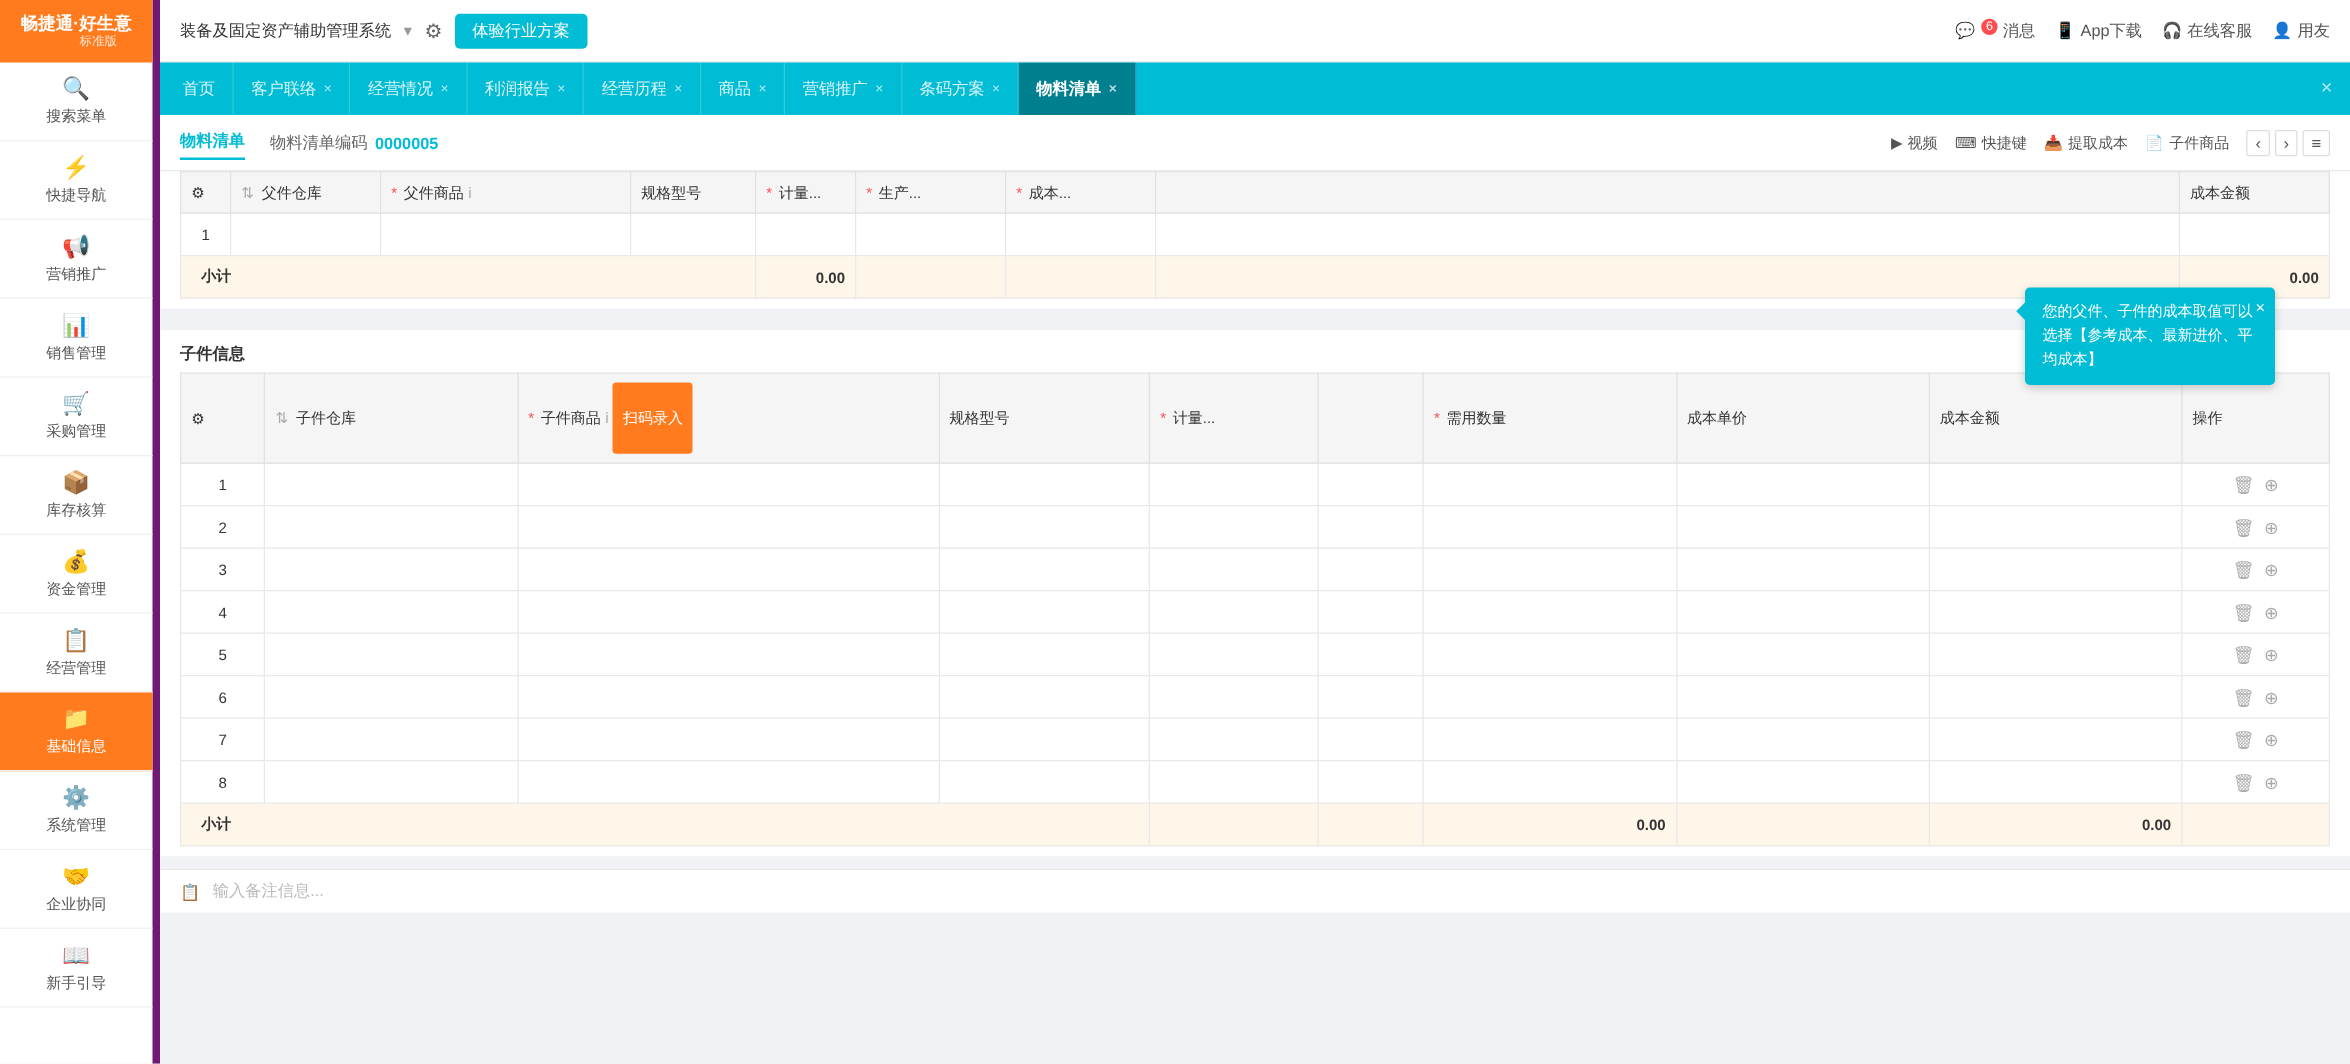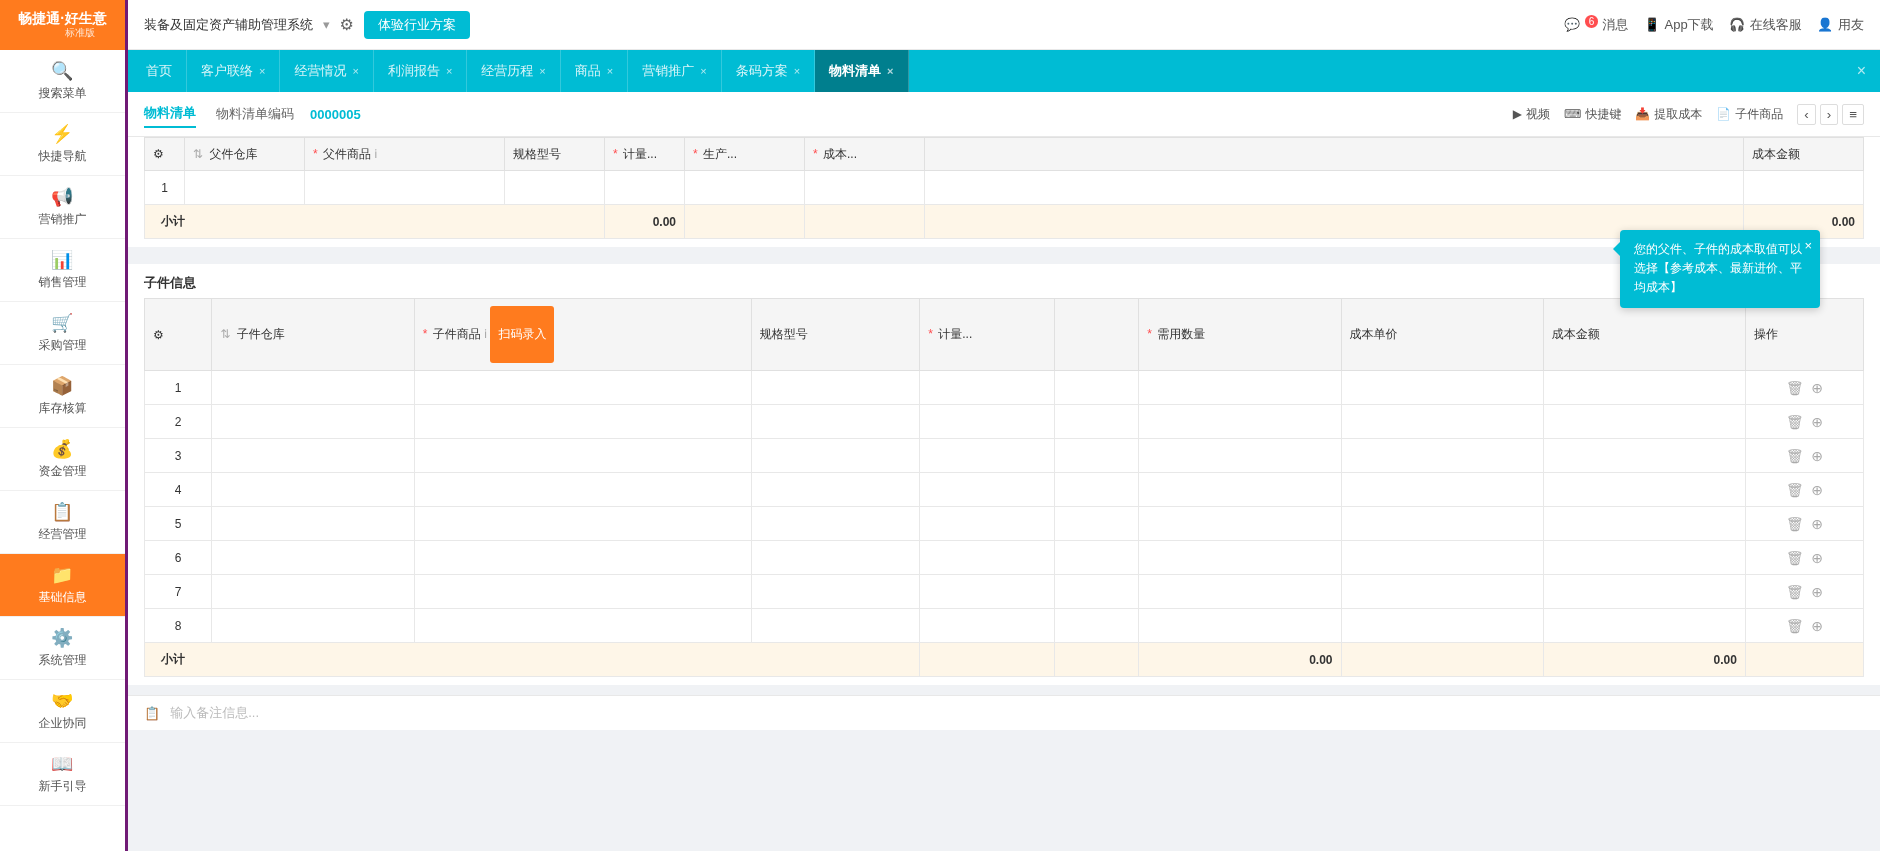--- a/index.html
+++ b/index.html
@@ -4,21 +4,21 @@
   <style>
     * { box-sizing: border-box; margin: 0; padding: 0; }
     body { font-family: 'Microsoft YaHei', Arial, sans-serif; font-size: 13px; background: #f5f5f5; display: flex; height: 851px; overflow: hidden; }
 
     
     .sidebar {
       width: 128px;
       background: #fff;
       display: flex;
       flex-direction: column;
-      border-right: 3px solid #701a75;
+      border-right: 6px solid #701a75;
       flex-shrink: 0;
     }
     .sidebar-logo {
       background: #ff7b1e;
       padding: 10px;
       display: flex;
       flex-direction: column;
       align-items: center;
       justify-content: center;
       height: 50px;
@@ -425,21 +425,21 @@
       <span>物料清单</span>
       <span class="nav-tab-close">×</span>
     </div>
     <div class="nav-close-all">×</div>
   </div>
 
   <div class="content-area page-content">
 
     <div class="page-header">
       <div class="page-tab active">物料清单</div>
-      <div style="display:flex; align-items:center; gap:16px;">
+      <div style="display:flex; align-items:center; gap:6px;">
         <span style="color:#666; font-size:13px;">物料清单编码</span>
         <span style="color:#00bcd4; font-weight:bold; font-size:13px;">0000005</span>
       </div>
       <div class="page-header-right">
         <div class="page-header-right-item">
           <span>▶</span>
           <span>视频</span>
         </div>
         <div class="page-header-right-item">
           <span>⌨</span>

